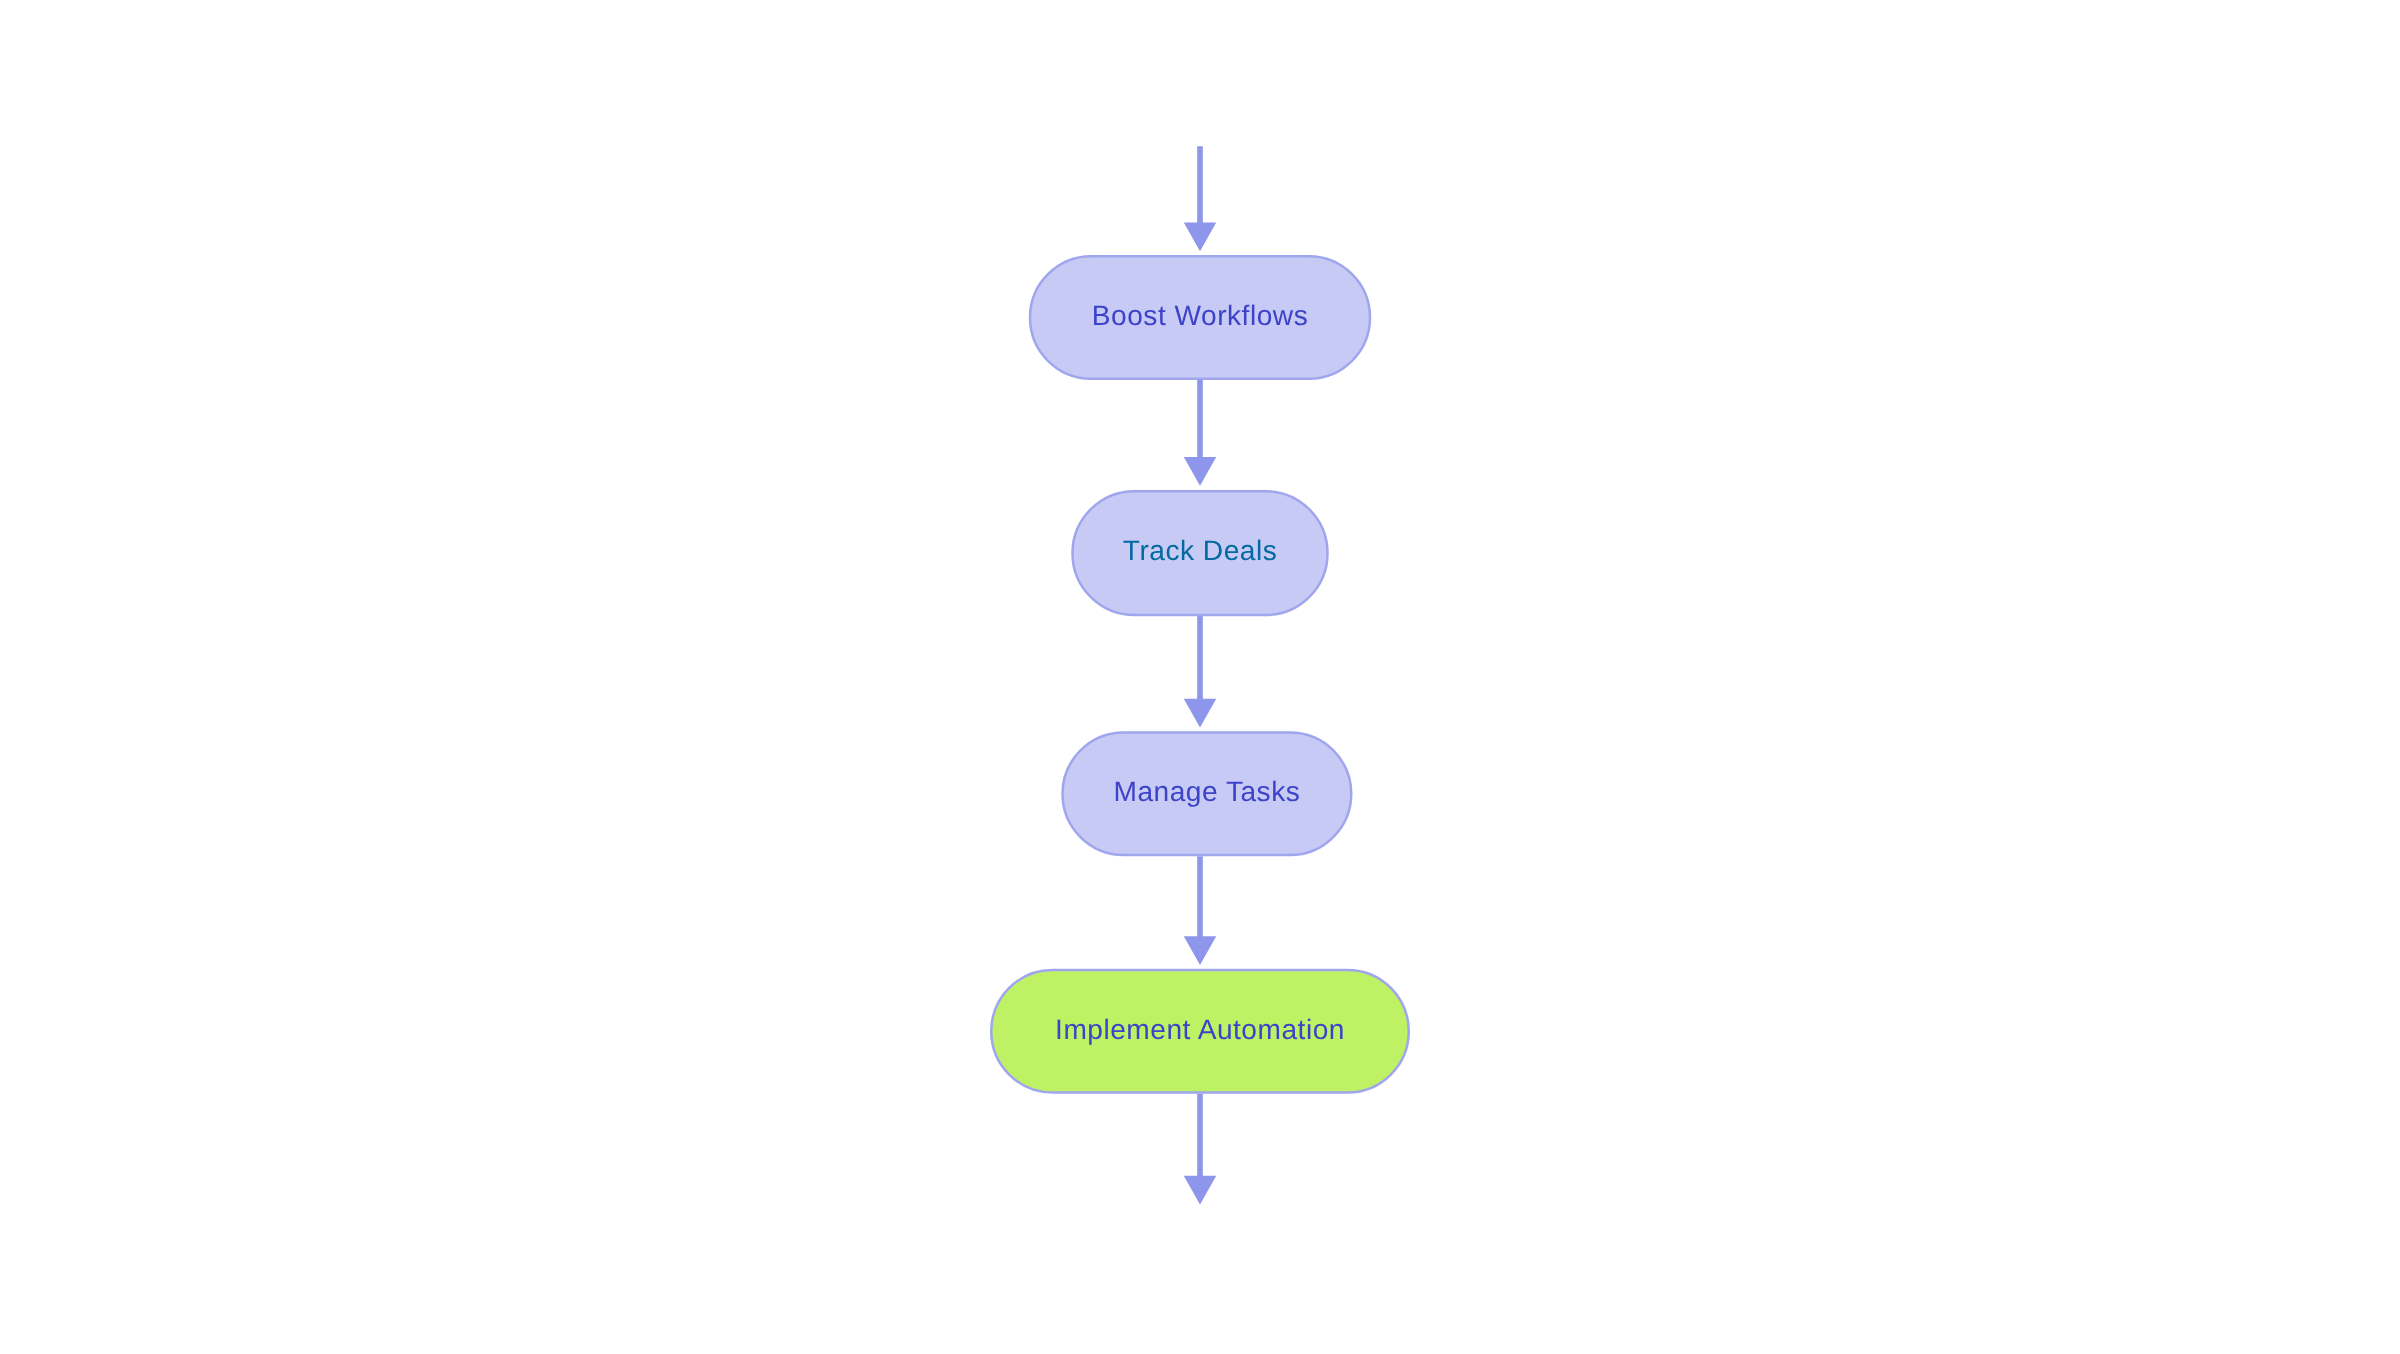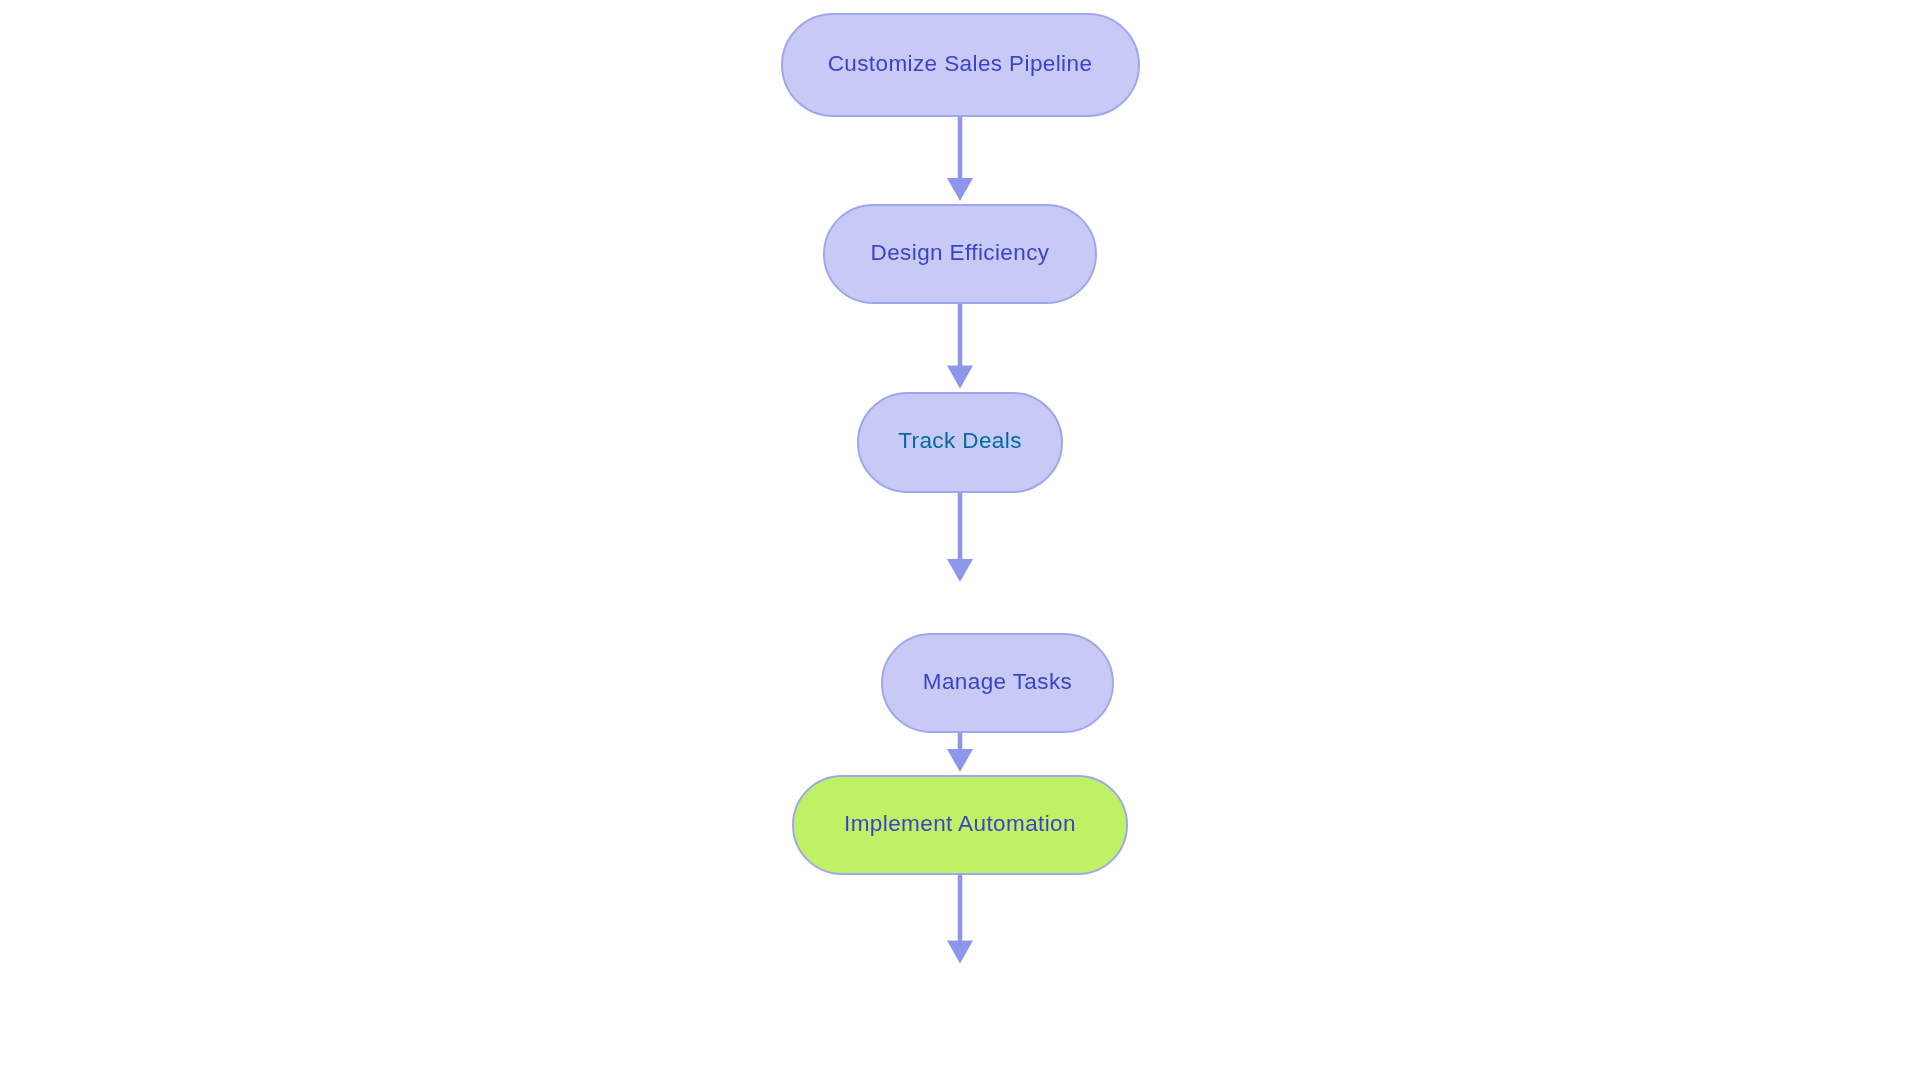--- a/index.html
+++ b/index.html
@@ -53,28 +53,25 @@
       <polygon points="947,178 973,178 960,201" fill="#8e96ec"></polygon>
       <line x1="960" y1="304" x2="960" y2="370.5" stroke="#8e96ec" stroke-width="4.5"></line>
       <polygon points="947,365.5 973,365.5 960,388.5" fill="#8e96ec"></polygon>
       <line x1="960" y1="492.5" x2="960" y2="564" stroke="#8e96ec" stroke-width="4.5"></line>
       <polygon points="947,559 973,559 960,582" fill="#8e96ec"></polygon>
       <line x1="960" y1="685" x2="960" y2="754" stroke="#8e96ec" stroke-width="4.5"></line>
       <polygon points="947,749 973,749 960,772" fill="#8e96ec"></polygon>
       <line x1="960" y1="875" x2="960" y2="945.5" stroke="#8e96ec" stroke-width="4.5"></line>
       <polygon points="947,940.5 973,940.5 960,963.5" fill="#8e96ec"></polygon>
     </svg>
-<div class="flow-node" style="left: 780.5px; top: 13px; width: 359px; height: 104px; border-radius: 52px; background: rgb(199, 202, 245); border-color: rgb(160, 166, 238); color: rgb(61, 67, 200);">
-      <span>Customize Sales Pipeline</span>
-    </div>
     <div class="flow-node" style="left: 823px; top: 204px; width: 274px; height: 100px; border-radius: 50px; background: rgb(199, 202, 245); border-color: rgb(160, 166, 238); color: rgb(61, 67, 200);">
-      <span>Design Efficiency</span>
+      <span>Boost Workflows</span>
     </div>
     <div class="flow-node" style="left: 857px; top: 391.5px; width: 206px; height: 101px; border-radius: 50.5px; background: rgb(199, 202, 245); border-color: rgb(160, 166, 238); color: #0369a1;">
       <span>Track Deals</span>
     </div>
-    <div class="flow-node" style="left: 881px; top: 585px; width: 233px; height: 100px; border-radius: 50px; background: rgb(199, 202, 245); border-color: rgb(160, 166, 238); color: rgb(61, 67, 200); margin-top: 48px;">
+    <div class="flow-node" style="left: 849px; top: 585px; width: 233px; height: 100px; border-radius: 50px; background: rgb(199, 202, 245); border-color: rgb(160, 166, 238); color: rgb(61, 67, 200);">
       <span>Manage Tasks</span>
     </div>
     <div class="flow-node" style="left: 792px; top: 775px; width: 336px; height: 100px; border-radius: 50px; background: #bef264; border-color: rgb(160, 166, 238); color: rgb(61, 67, 200);">
       <span>Implement Automation</span>
     </div>
   </div>
 
 </body></html>

